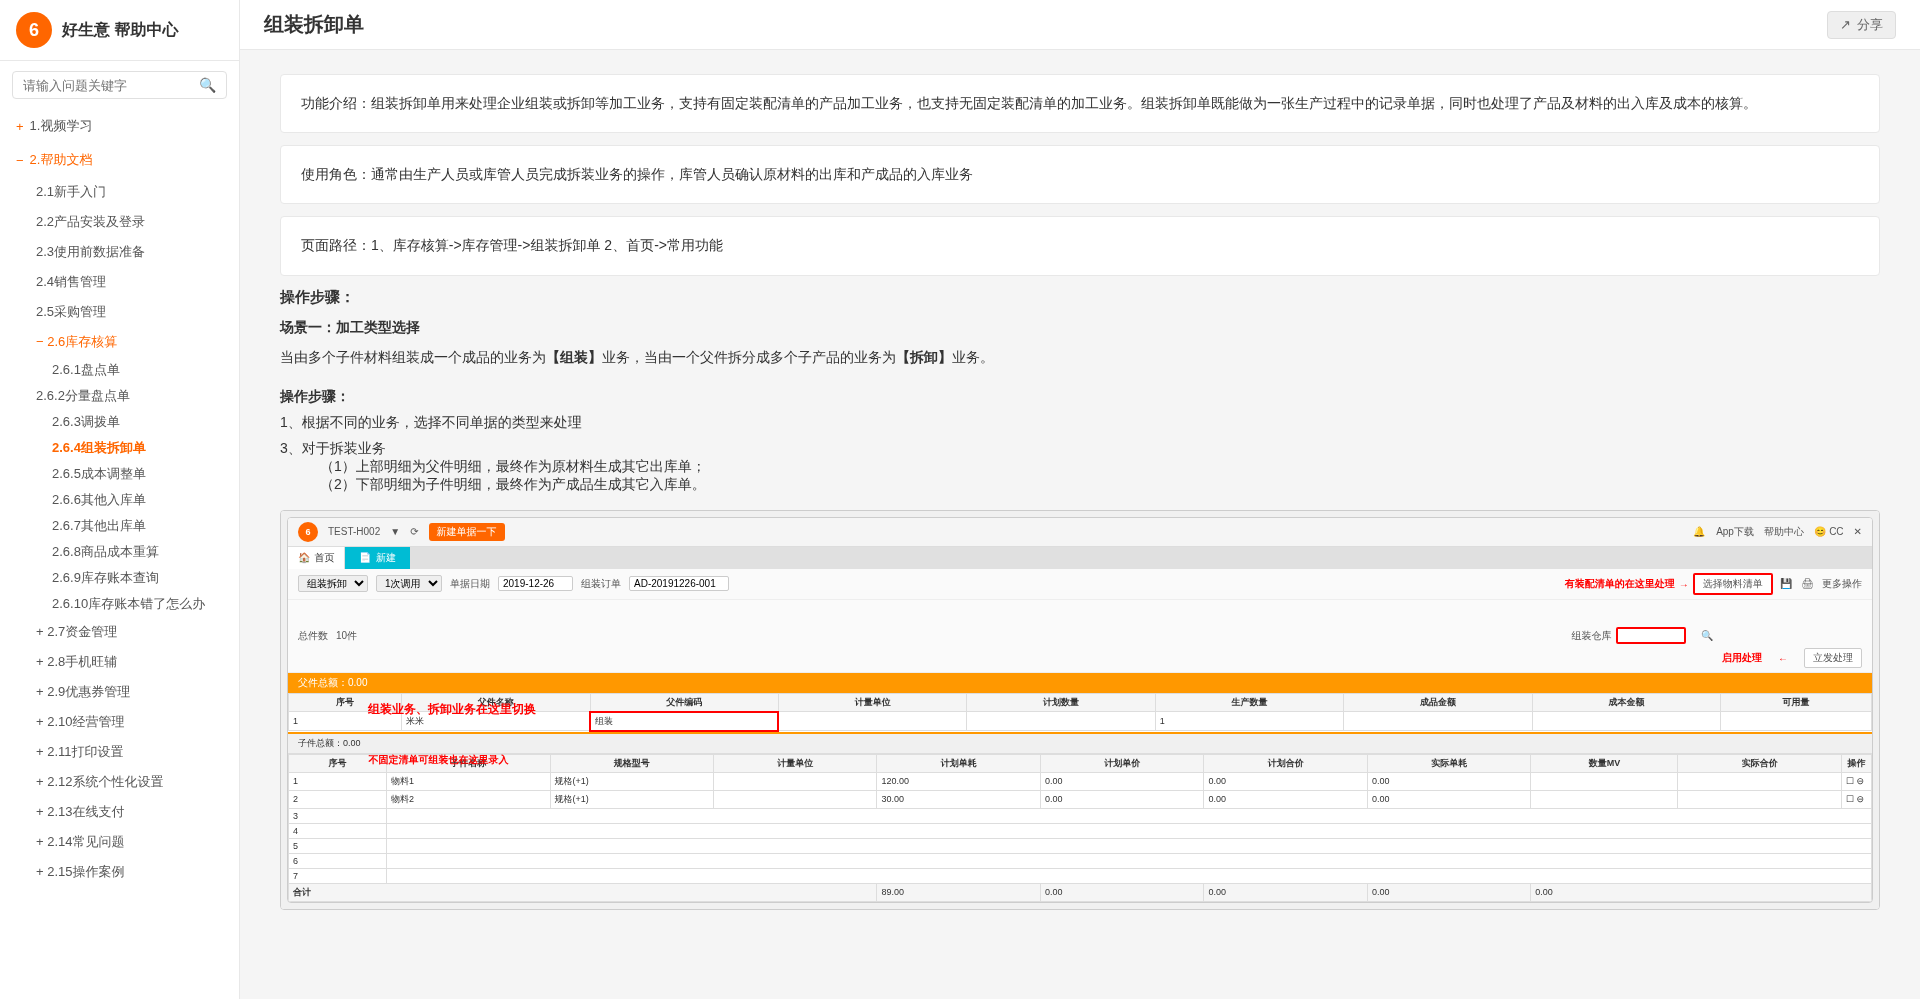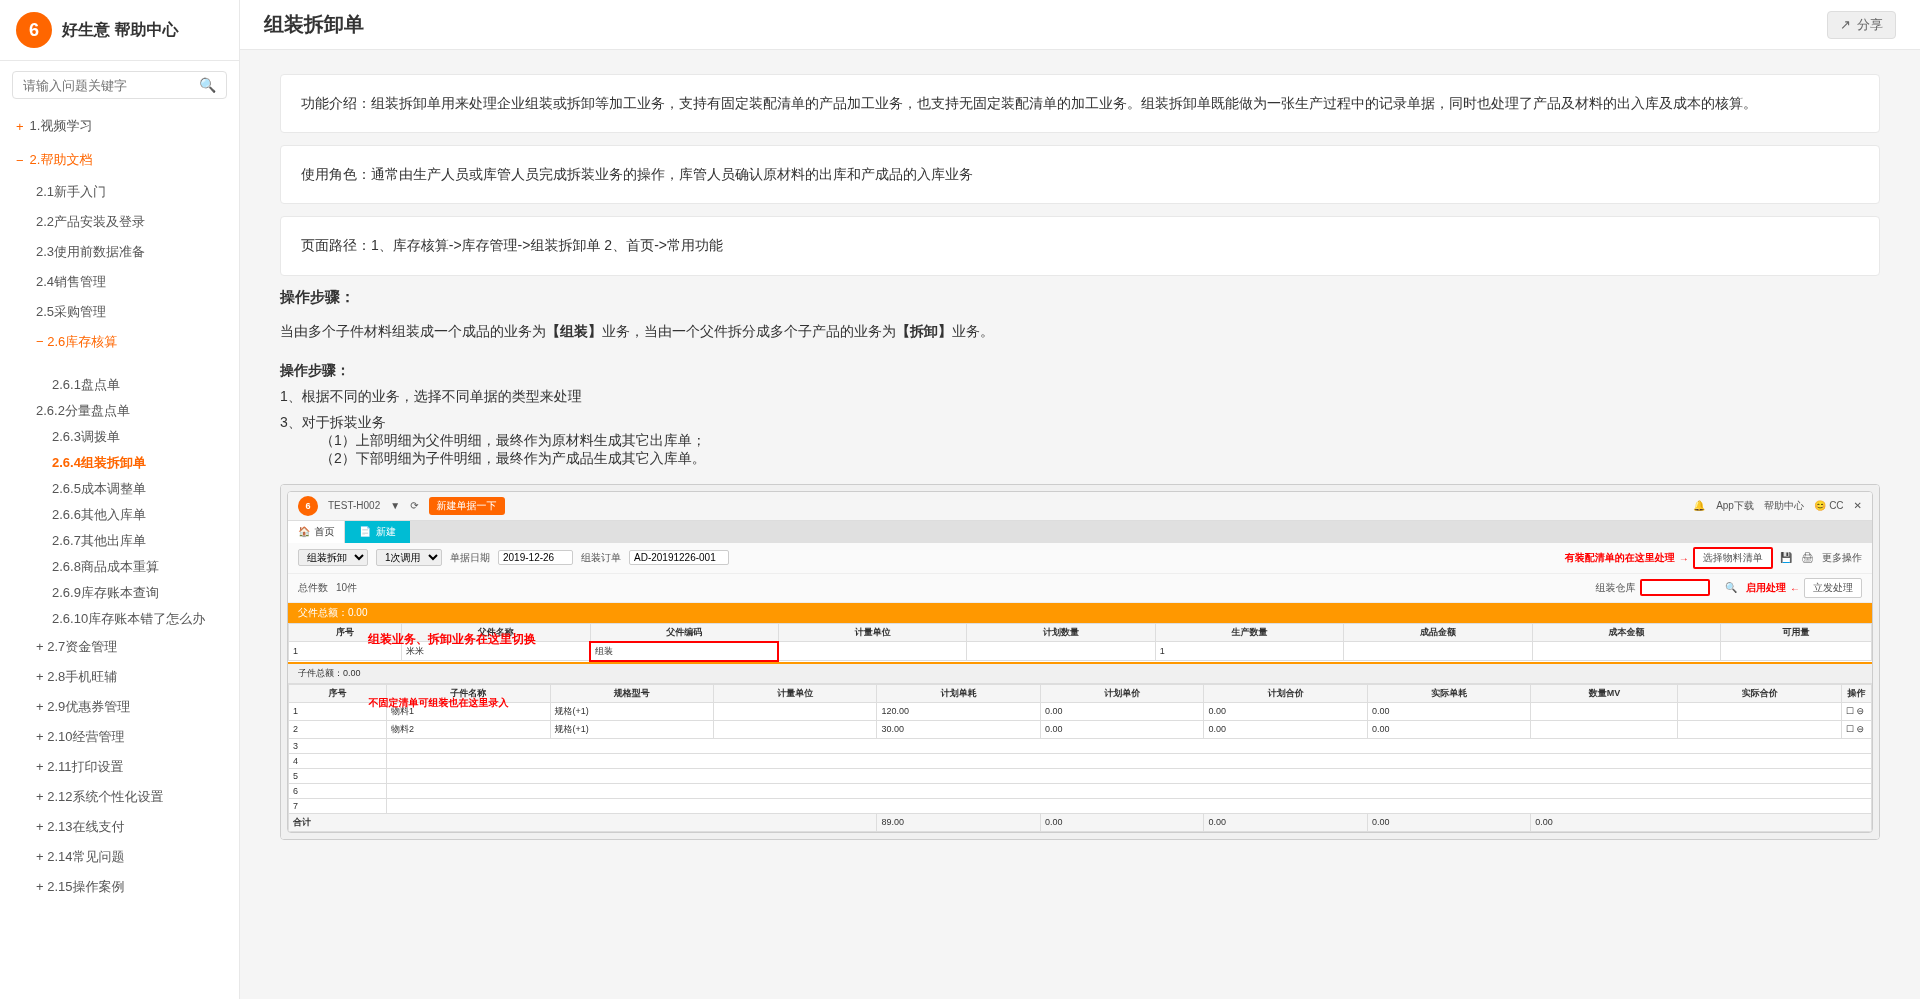--- a/index.html
+++ b/index.html
@@ -61,21 +61,21 @@
     <div class="nav-section" style="color:#f60;">
       <span class="minus">−</span>
       <span>2.帮助文档</span>
     </div>
     <div class="nav-sub-item">2.1新手入门</div>
     <div class="nav-sub-item">2.2产品安装及登录</div>
     <div class="nav-sub-item">2.3使用前数据准备</div>
     <div class="nav-sub-item">2.4销售管理</div>
     <div class="nav-sub-item">2.5采购管理</div>
     <div class="nav-sub-item" style="color:#f60;">−  2.6库存核算</div>
-    <div style="padding-left:52px;font-size:13px;padding-top:4px;padding-bottom:4px;cursor:pointer;color:#555;margin-top:15px;">2.6.1盘点单</div>
+    <div style="padding-left:52px;font-size:13px;padding-top:4px;padding-bottom:4px;cursor:pointer;color:#555;">2.6.1盘点单</div>
     <div style="padding-left:36px;font-size:13px;padding-top:4px;padding-bottom:4px;cursor:pointer;color:#555;">2.6.2分量盘点单</div>
     <div style="padding-left:52px;font-size:13px;padding-top:4px;padding-bottom:4px;cursor:pointer;color:#555;">2.6.3调拨单</div>
     <div style="padding-left:52px;font-size:13px;padding-top:4px;padding-bottom:4px;cursor:pointer;color:#f60;font-weight:bold;">2.6.4组装拆卸单</div>
     <div style="padding-left:52px;font-size:13px;padding-top:4px;padding-bottom:4px;cursor:pointer;color:#555;">2.6.5成本调整单</div>
     <div style="padding-left:52px;font-size:13px;padding-top:4px;padding-bottom:4px;cursor:pointer;color:#555;">2.6.6其他入库单</div>
     <div style="padding-left:52px;font-size:13px;padding-top:4px;padding-bottom:4px;cursor:pointer;color:#555;">2.6.7其他出库单</div>
     <div style="padding-left:52px;font-size:13px;padding-top:4px;padding-bottom:4px;cursor:pointer;color:#555;">2.6.8商品成本重算</div>
     <div style="padding-left:52px;font-size:13px;padding-top:4px;padding-bottom:4px;cursor:pointer;color:#555;">2.6.9库存账本查询</div>
     <div style="padding-left:52px;font-size:13px;padding-top:4px;padding-bottom:4px;cursor:pointer;color:#555;">2.6.10库存账本错了怎么办</div>
     <div class="nav-sub-item">+ 2.7资金管理</div>
@@ -109,20 +109,21 @@
       <span>使用角色：通常由生产人员或库管人员完成拆装业务的操作，库管人员确认原材料的出库和产成品的入库业务</span>
     </div>
 
     <div class="content-card">
       <span>页面路径：1、库存核算-&gt;库存管理-&gt;组装拆卸单 2、首页-&gt;常用功能</span>
     </div>
 
     <div class="content-section">
       <p class="bold" style="margin-bottom:12px;font-size:15px;">操作步骤：</p>
 
+      <p class="bold" style="margin-bottom:8px;font-size:14px;">场景一：加工类型选择</p>
       <p style="margin-bottom:18px;line-height:1.8;">
         当由多个子件材料组装成一个成品的业务为<strong>【组装】</strong>业务，当由一个父件拆分成多个子产品的业务为<strong>【拆卸】</strong>业务。
       </p>
 
       <p class="bold" style="margin-bottom:8px;">操作步骤：</p>
 
       <div class="step-block">
         <p>1、根据不同的业务，选择不同单据的类型来处理</p>
       </div>
       <div class="step-block">
@@ -189,21 +190,21 @@
             <div style="background:#fafafa;border-bottom:1px solid #eee;padding:4px 10px;display:flex;align-items:center;gap:8px;">
               <span style="font-size:10px;color:#555;">总件数</span>
               <span style="font-size:10px;color:#555;">10件</span>
               <div style="flex:1;"></div>
 
               <div style="display:flex;align-items:center;gap:4px;">
                 <span style="font-size:10px;color:#555;">组装仓库</span>
                 <input type="text" style="font-size: 10px; padding: 1px 4px; border: 2px solid red; border-radius: 2px; width: 70px;">
               </div>
               <span style="font-size:10px;color:#555;margin-left:8px;">🔍</span>
-              <div style="display:flex;align-items:center;gap:4px;">
+              <div style="display:flex;align-items:center;gap:16px;margin-top:44px;">
                 <span style="color:red;font-size:10px;font-weight:bold;">启用处理</span>
                 <span style="color:red;">←</span>
                 <button style="background:#fff;border:1px solid #ccc;color:#555;padding:2px 8px;font-size:10px;border-radius:2px;">立发处理</button>
               </div>
             </div>
 
             <div style="background:#ff9800;color:#fff;padding:3px 10px;font-size:10px;display:flex;align-items:center;gap:6px;position:relative;">
               <span>父件总额：0.00</span>
               <div style="position:absolute;left:80px;top:28px;display:flex;align-items:center;gap:2px;z-index:10;">
                 <span style="color:red;font-size:12px;font-weight:bold;white-space:nowrap;">组装业务、拆卸业务在这里切换</span>
@@ -232,21 +233,21 @@
                   <td style="border:1px solid #ddd;padding:2px 4px;"></td>
                   <td style="border:1px solid #ddd;padding:2px 4px;"></td>
                   <td style="border:1px solid #ddd;padding:2px 4px;">1</td>
                   <td style="border:1px solid #ddd;padding:2px 4px;"></td>
                   <td style="border:1px solid #ddd;padding:2px 4px;"></td>
                   <td style="border:1px solid #ddd;padding:2px 4px;"></td>
                 </tr>
               </tbody>
             </table>
 
-            <div style="background:#f0f0f0;border-top:2px solid #ff9800;border-bottom:1px solid #ddd;padding:3px 10px;font-size:9px;display:flex;align-items:flex-end;gap:8px;position:relative;">
+            <div style="background:#f0f0f0;border-top:2px solid #ff9800;border-bottom:1px solid #ddd;padding:3px 10px;font-size:9px;display:flex;align-items:flex-start;gap:8px;position:relative;">
               <span>子件总额：0.00</span>
               <div style="position:relative;">
                 <div style="position:absolute;bottom:-30px;left:0;color:red;font-size:10px;font-weight:bold;white-space:nowrap;z-index:10;">
                   <span>不固定清单可组装也在这里录入</span>
                 </div>
               </div>
             </div>
 
             <table style="width:100%;border-collapse:collapse;font-size:9px;">
               <thead>

